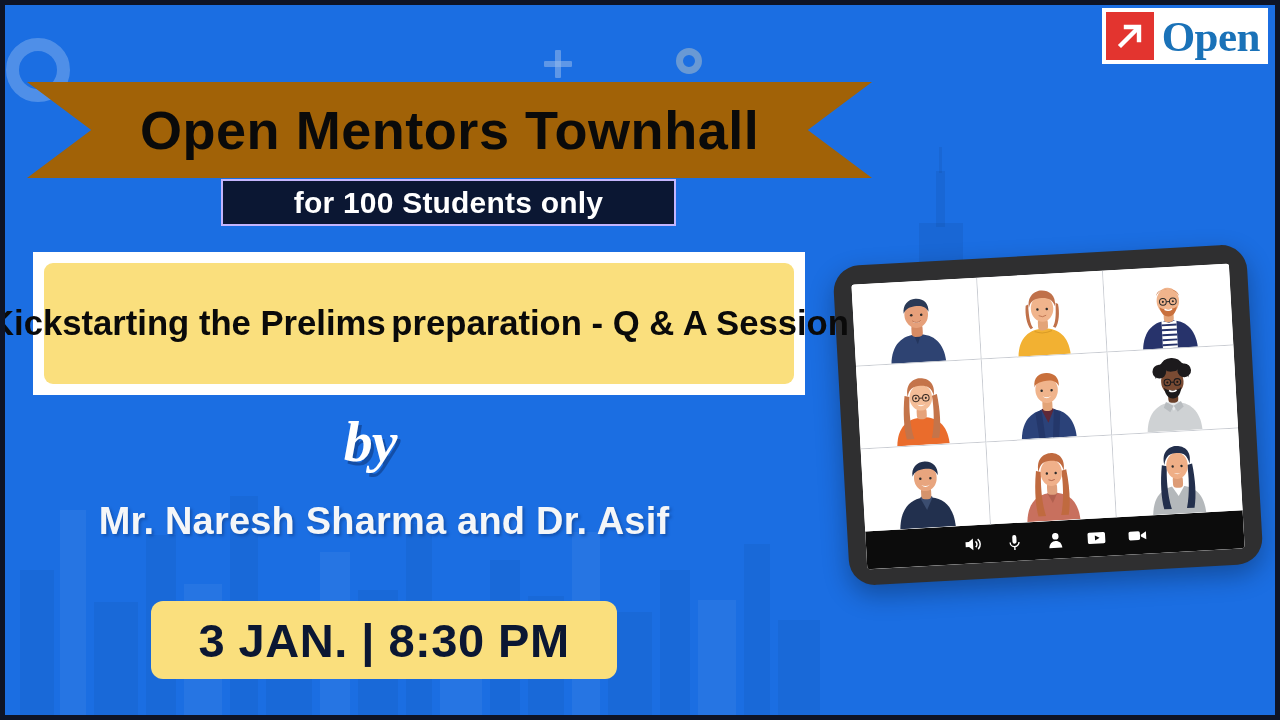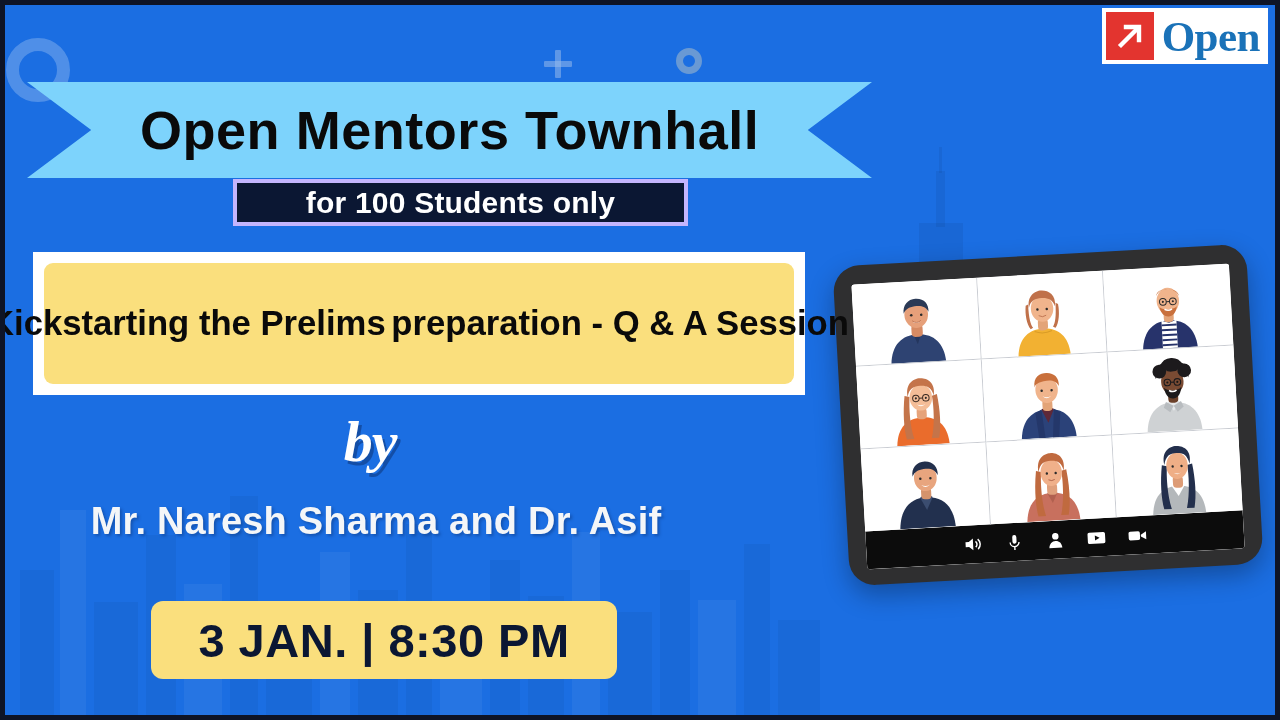--- a/index.html
+++ b/index.html
@@ -139,21 +139,21 @@
     height:48px;
     padding:0 5px;
     letter-spacing:-0.5px;
   }
 
   
   .ribbon{
     position:absolute;
     left:27px; top:82px;
     width:845px; height:96px;
-    background:#7dd3fc;
+    background:#a16207;
     z-index:20;
     clip-path: polygon(
       0% 0%, 100% 0%,
       100% 0%, 92.4% 50%, 100% 100%,
       100% 100%, 0% 100%,
       7.6% 50%
     );
     display:flex;
     align-items:center;
     justify-content:center;
@@ -167,26 +167,25 @@
     transform:scaleX(1.02);
     white-space:nowrap;
   }
 
   
   .subtitle-box{
     position:absolute;
     left:221px; top:179px;
     width:455px; height:47px;
     background:#0b1733;
-    border:4px solid #c4b5fd;
+    border:2px solid #c4b5fd;
     z-index:25;
     display:flex;
     align-items:center;
     justify-content:center;
-    margin-left:12px;
   }
   .subtitle-text{
     font-family:"Liberation Sans", sans-serif;
     font-weight:700;
     font-size:30px;
     color:#ffffff;
     letter-spacing:0.2px;
     white-space:nowrap;
   }
 
@@ -230,21 +229,21 @@
     font-weight:700;
     font-size:58px;
     color:#ffffff;
     letter-spacing:-1px;
     text-shadow:3px 4px 0 rgba(10,40,95,0.45);
   }
 
   
   .presenters{
     position:absolute;
-    left:0; top:500px;
+    left:8px; top:500px;
     width:752px;
     text-align:center;
     z-index:20;
     font-family:"Liberation Sans", sans-serif;
     font-weight:700;
     font-size:38px;
     color:#f4f6f8;
     letter-spacing:0.2px;
     text-shadow:2px 2px 3px rgba(8,35,85,0.35);
     white-space:nowrap;

